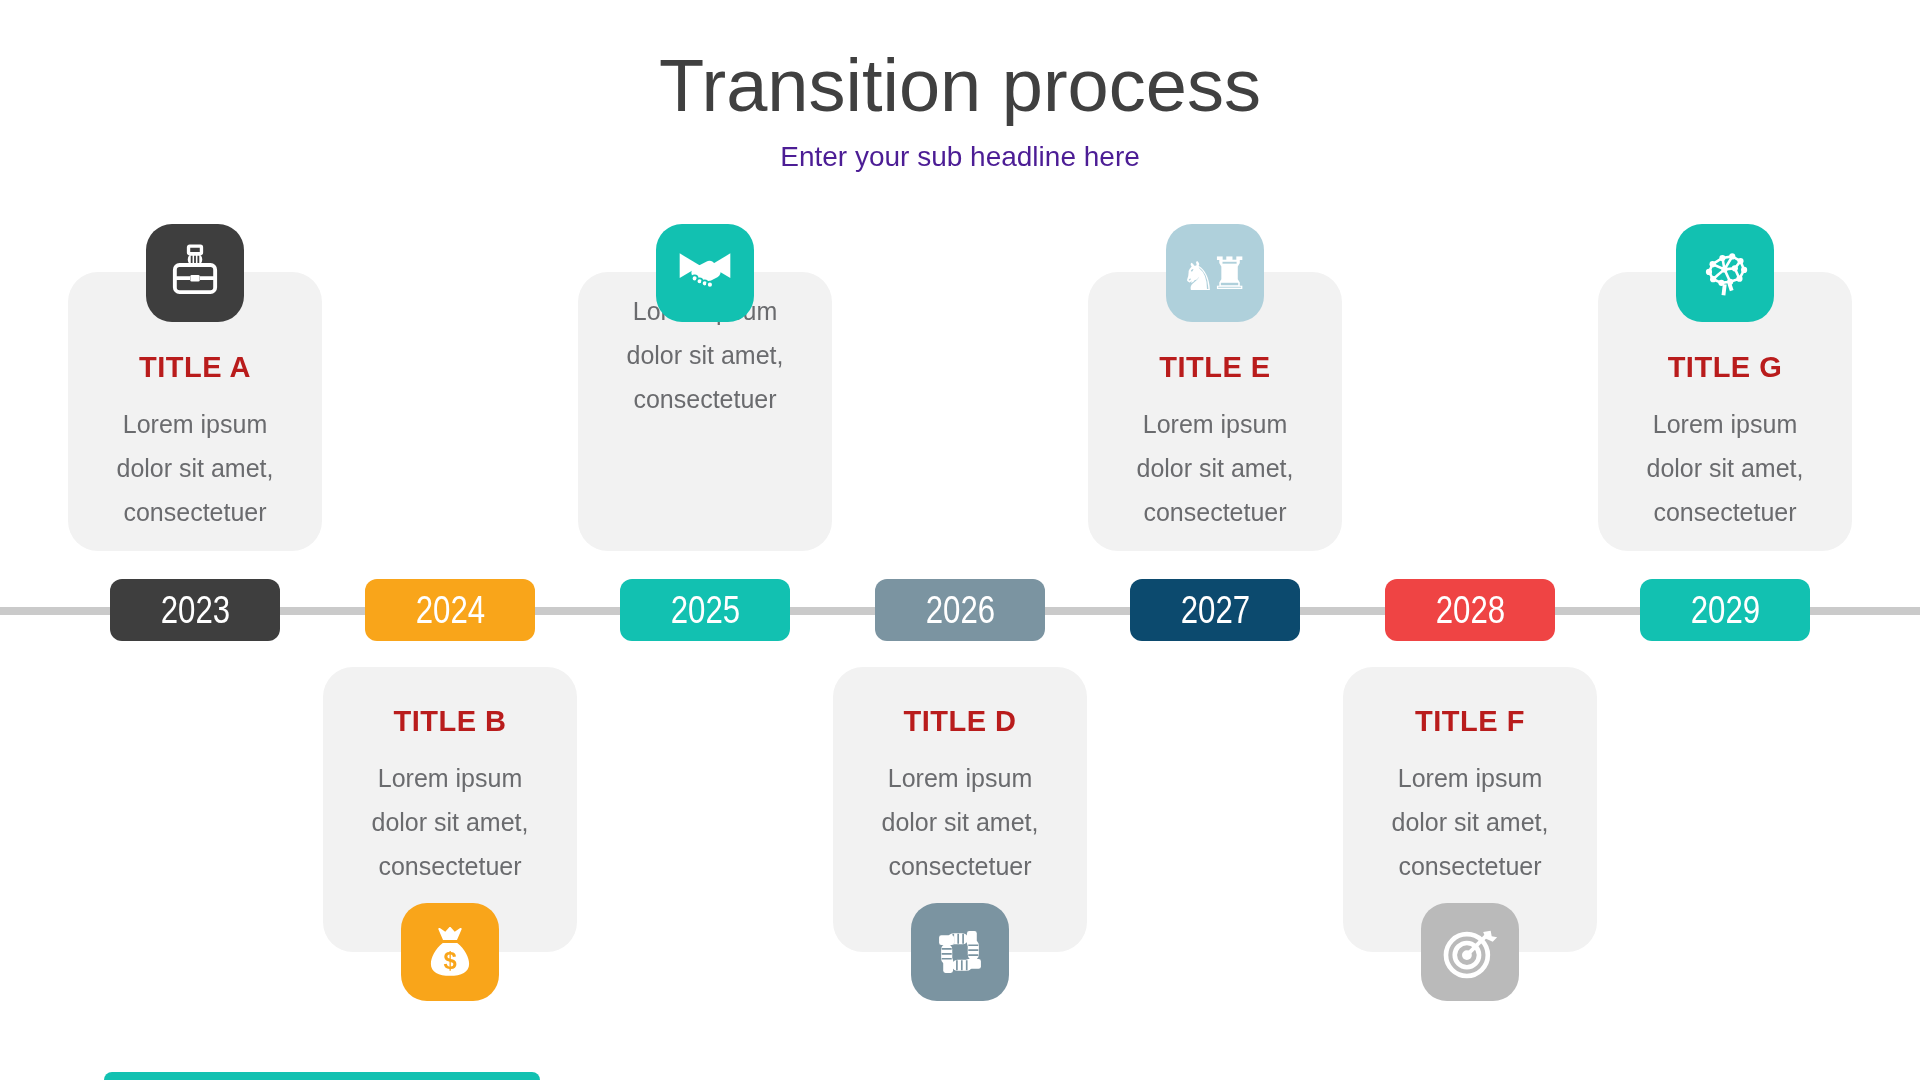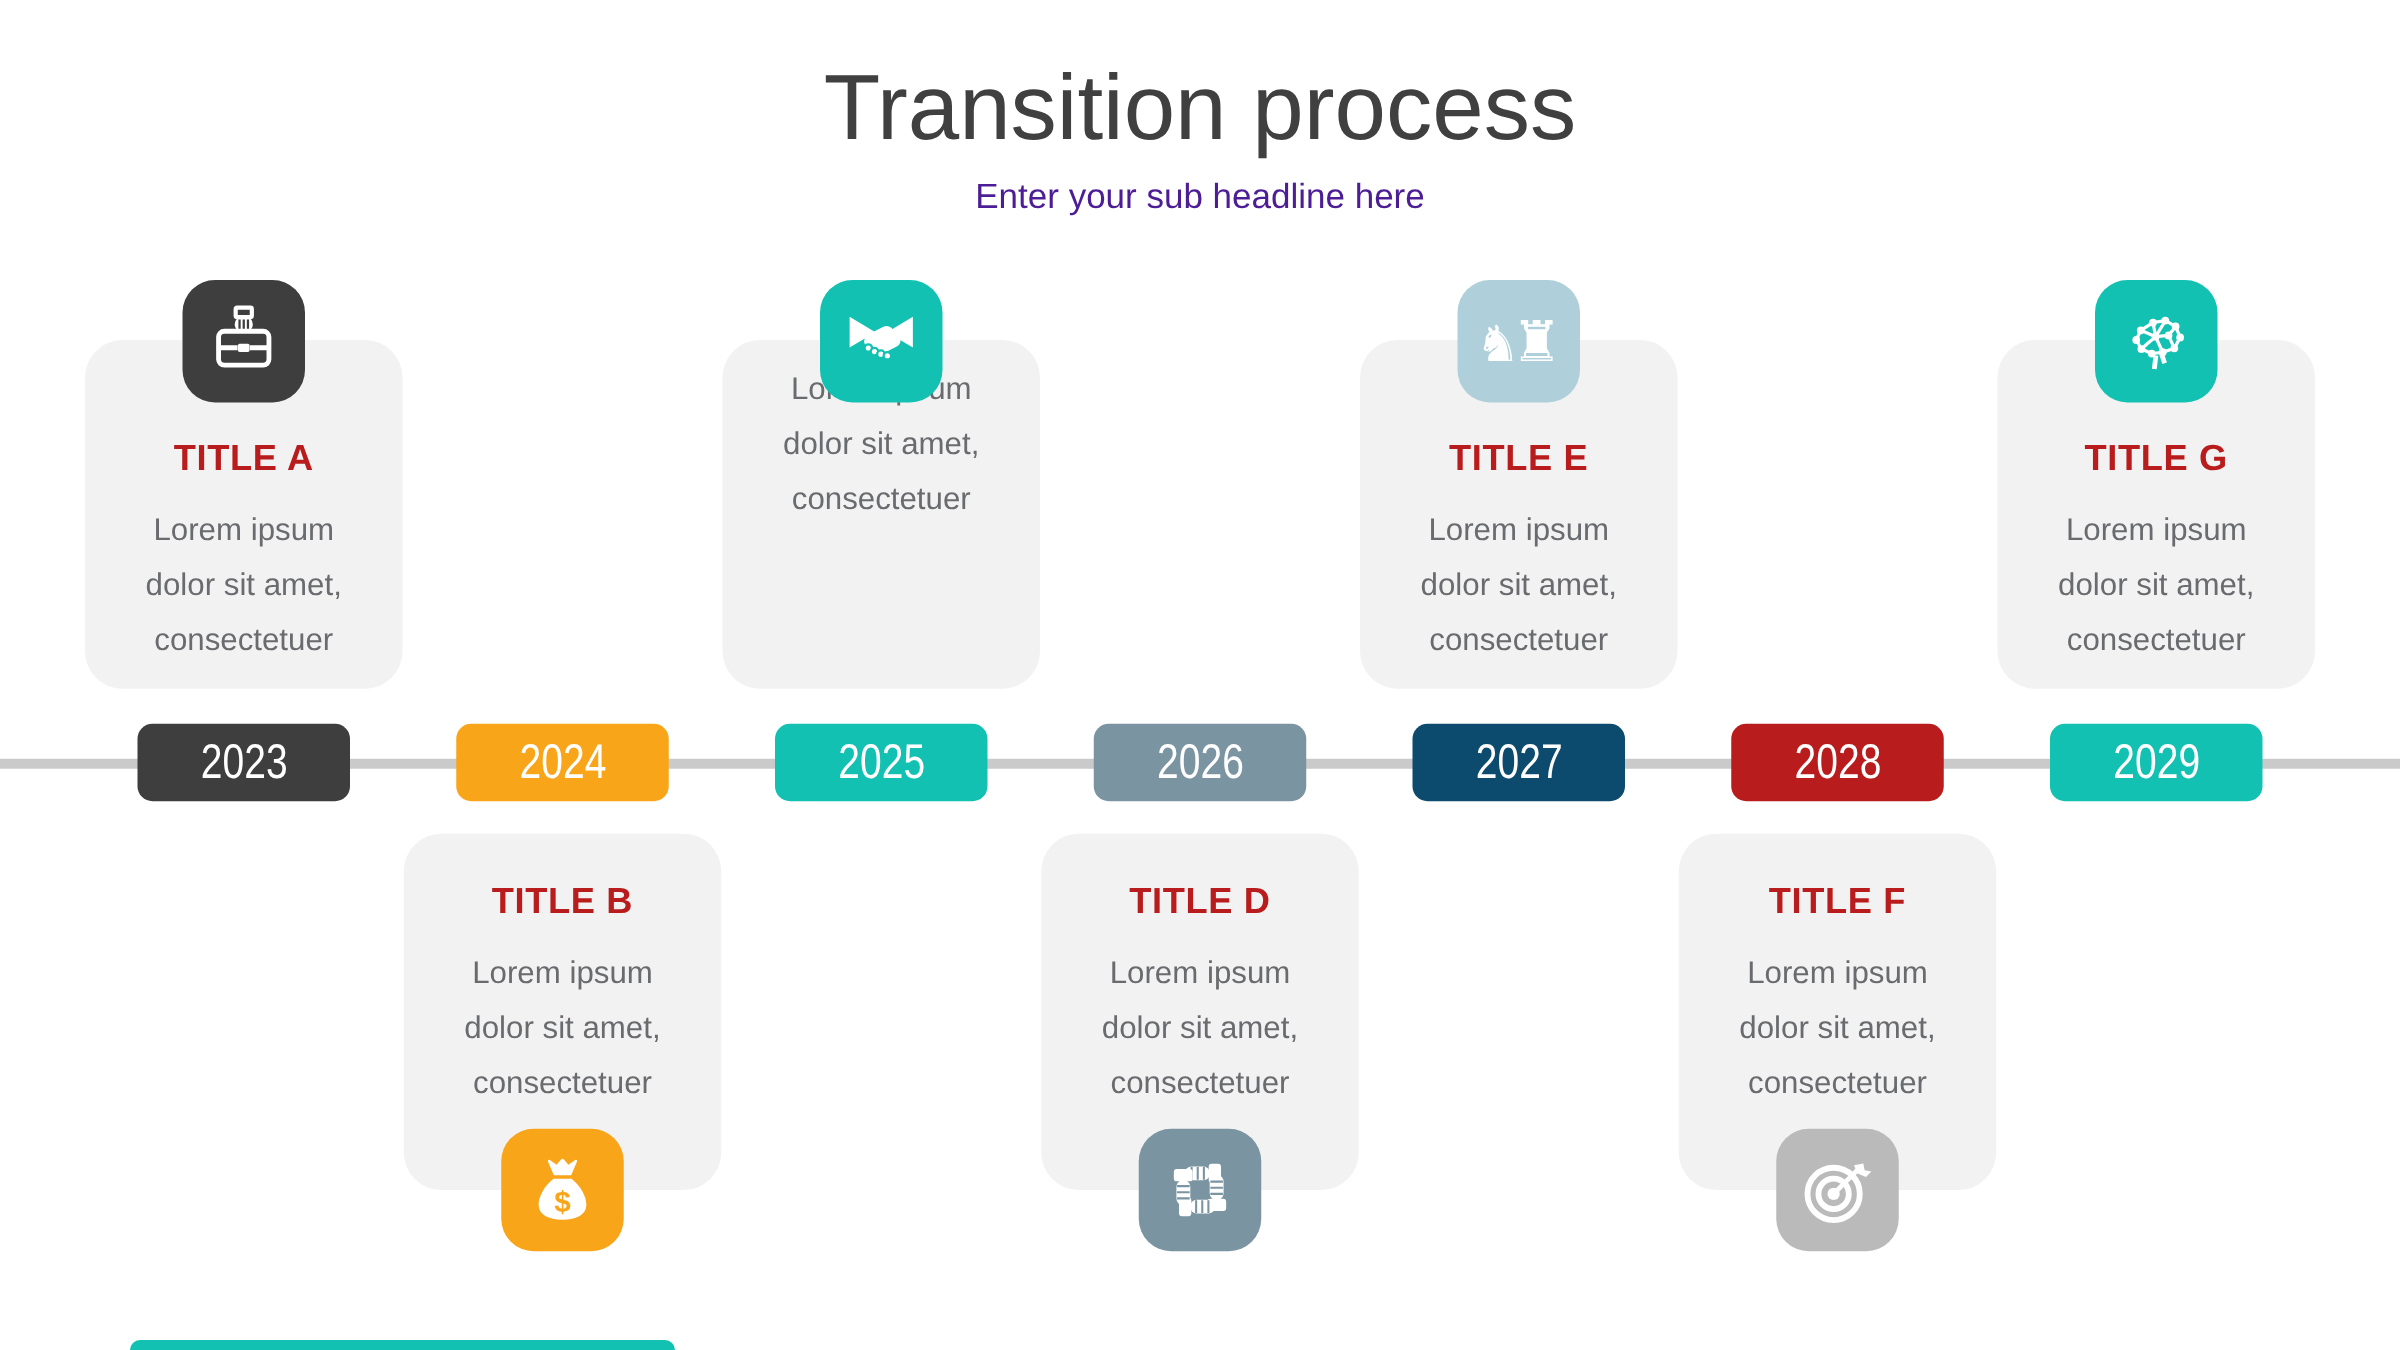--- a/index.html
+++ b/index.html
@@ -215,21 +215,21 @@
       <svg viewBox="0 0 24 24">
         <g fill="none" stroke="#fff">
           <circle cx="10.8" cy="13.2" r="8.1" stroke-width="1.8"></circle>
           <circle cx="10.8" cy="13.2" r="4.7" stroke-width="1.8"></circle>
         </g>
         <circle cx="10.8" cy="13.2" r="1.9" fill="#fff"></circle>
         <path d="M10.8 13.2 L18.3 5.7" stroke="#fff" stroke-width="1.5" fill="none"></path>
         <path fill="#fff" d="M17.1 4.3 l1.1 2.6 2.6 1.1 1.7-1.7 -2.1-.4 -.4-2.1 Z"></path>
       </svg>
     </div>
-    <div class="pill" style="background: #b91c1c; --accent: #BABABA;">
+    <div class="pill" style="background: #ef4444; --accent: #BABABA;">
       <span class="year-text">2028</span>
     </div>
   </div>
 
   <div class="col above" style="--cx:1725px">
     <div class="card">
       <div class="card-title">TITLE G</div>
       <div class="card-body">
         <div>Lorem ipsum</div>
         <div>dolor sit amet,</div>

